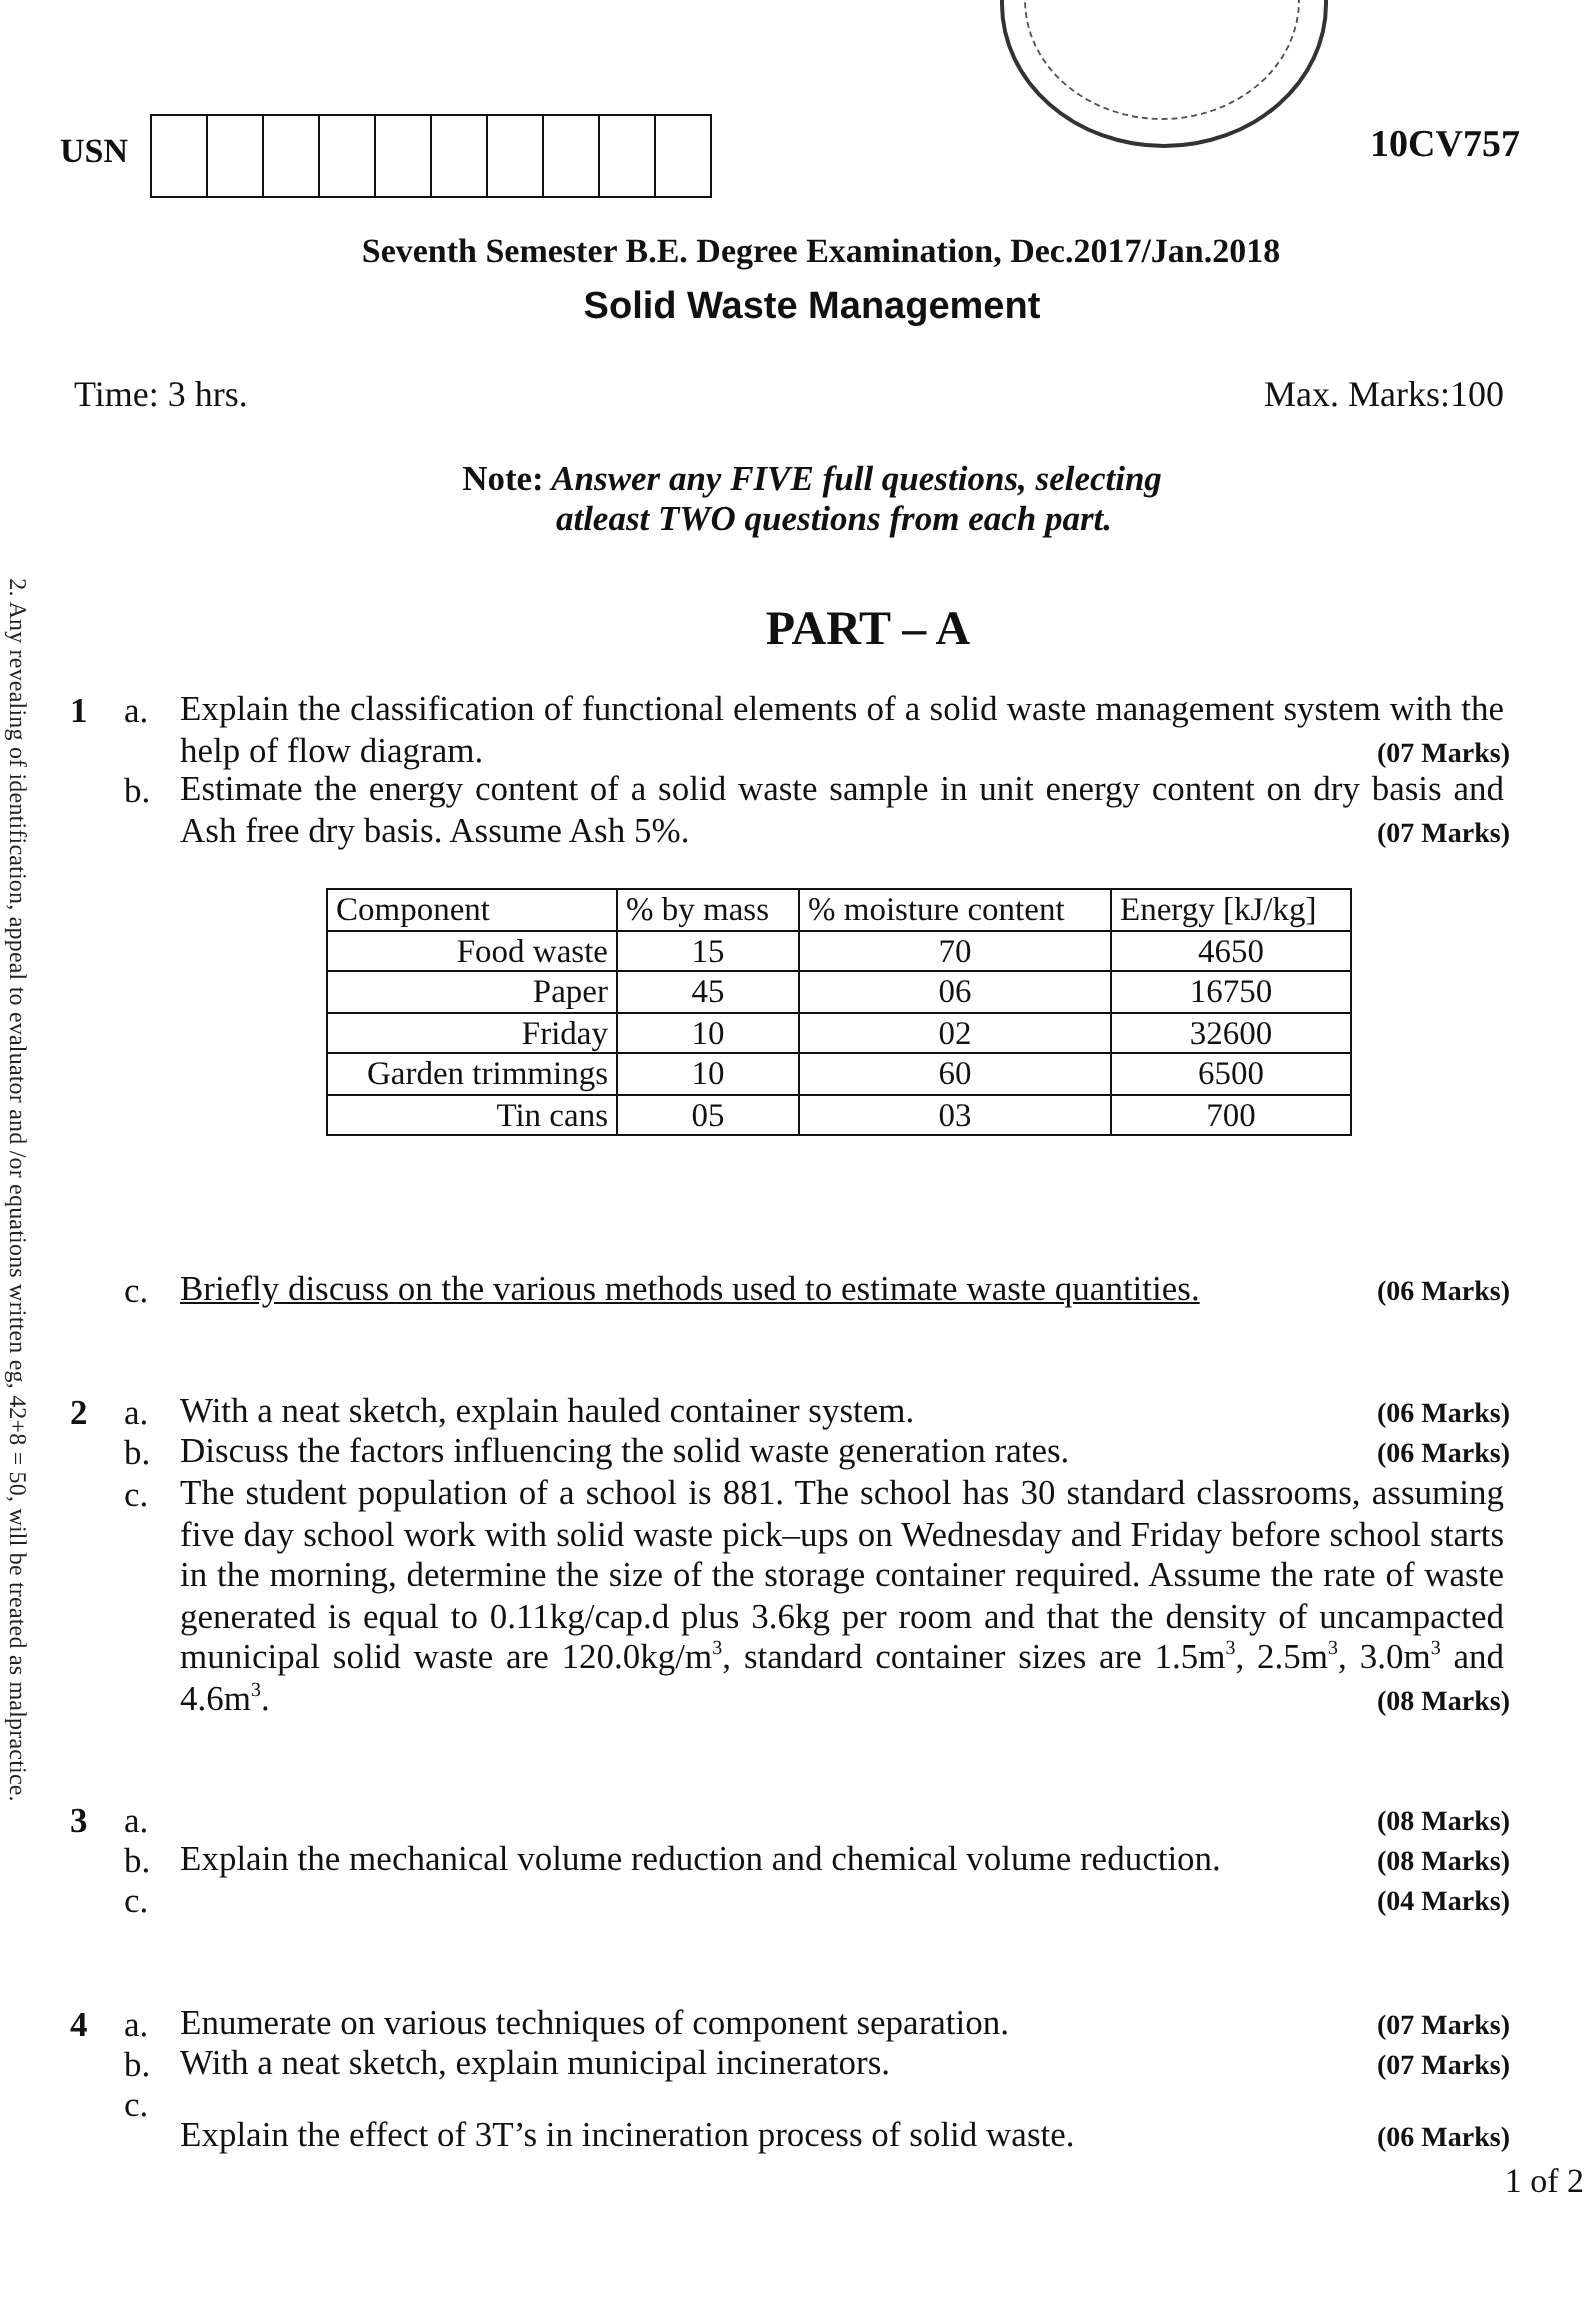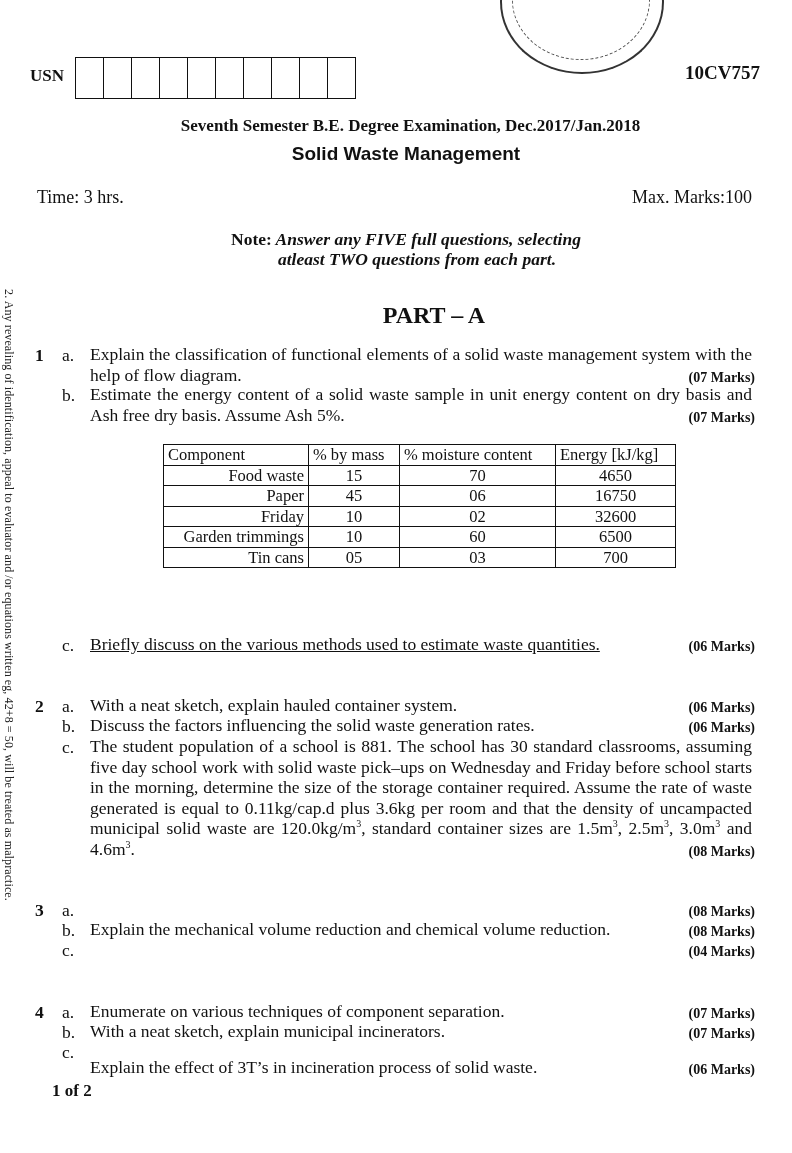--- a/index.html
+++ b/index.html
@@ -80,21 +80,21 @@
   }
   table.data td, table.data th {
     border: 1.3px solid #111; height: 19.5px; padding: 0 4px; line-height: 19px;
     font-weight: normal;
     text-align: right;
   }
   table.data th { text-align: left; }
   table.data td.num { text-align: center; }
   .c1 { width: 136px; } .c2 { width: 82px; } .c3 { width: 147px; } .c4 { width: 111px; }
 
-  .page-num { left: 0; width: 792px; top: 1081px; text-align: left; font-size: 17px; padding-left: 52px; box-sizing: border-box; font-weight: bold; }
+  .page-num { left: 0; width: 792px; top: 1081px; text-align: right; font-size: 17px; padding-left: 52px; box-sizing: border-box; }
   sup { font-size: 10px; line-height: 0; }
 </style>
 </head>
 <body>
 
 <div class="margin-note">2. Any revealing of identification, appeal to evaluator and /or equations written eg, 42+8 = 50, will be treated as malpractice.</div>
 
 <div class="stamp"></div>
 <div class="stamp-inner"></div>
 

